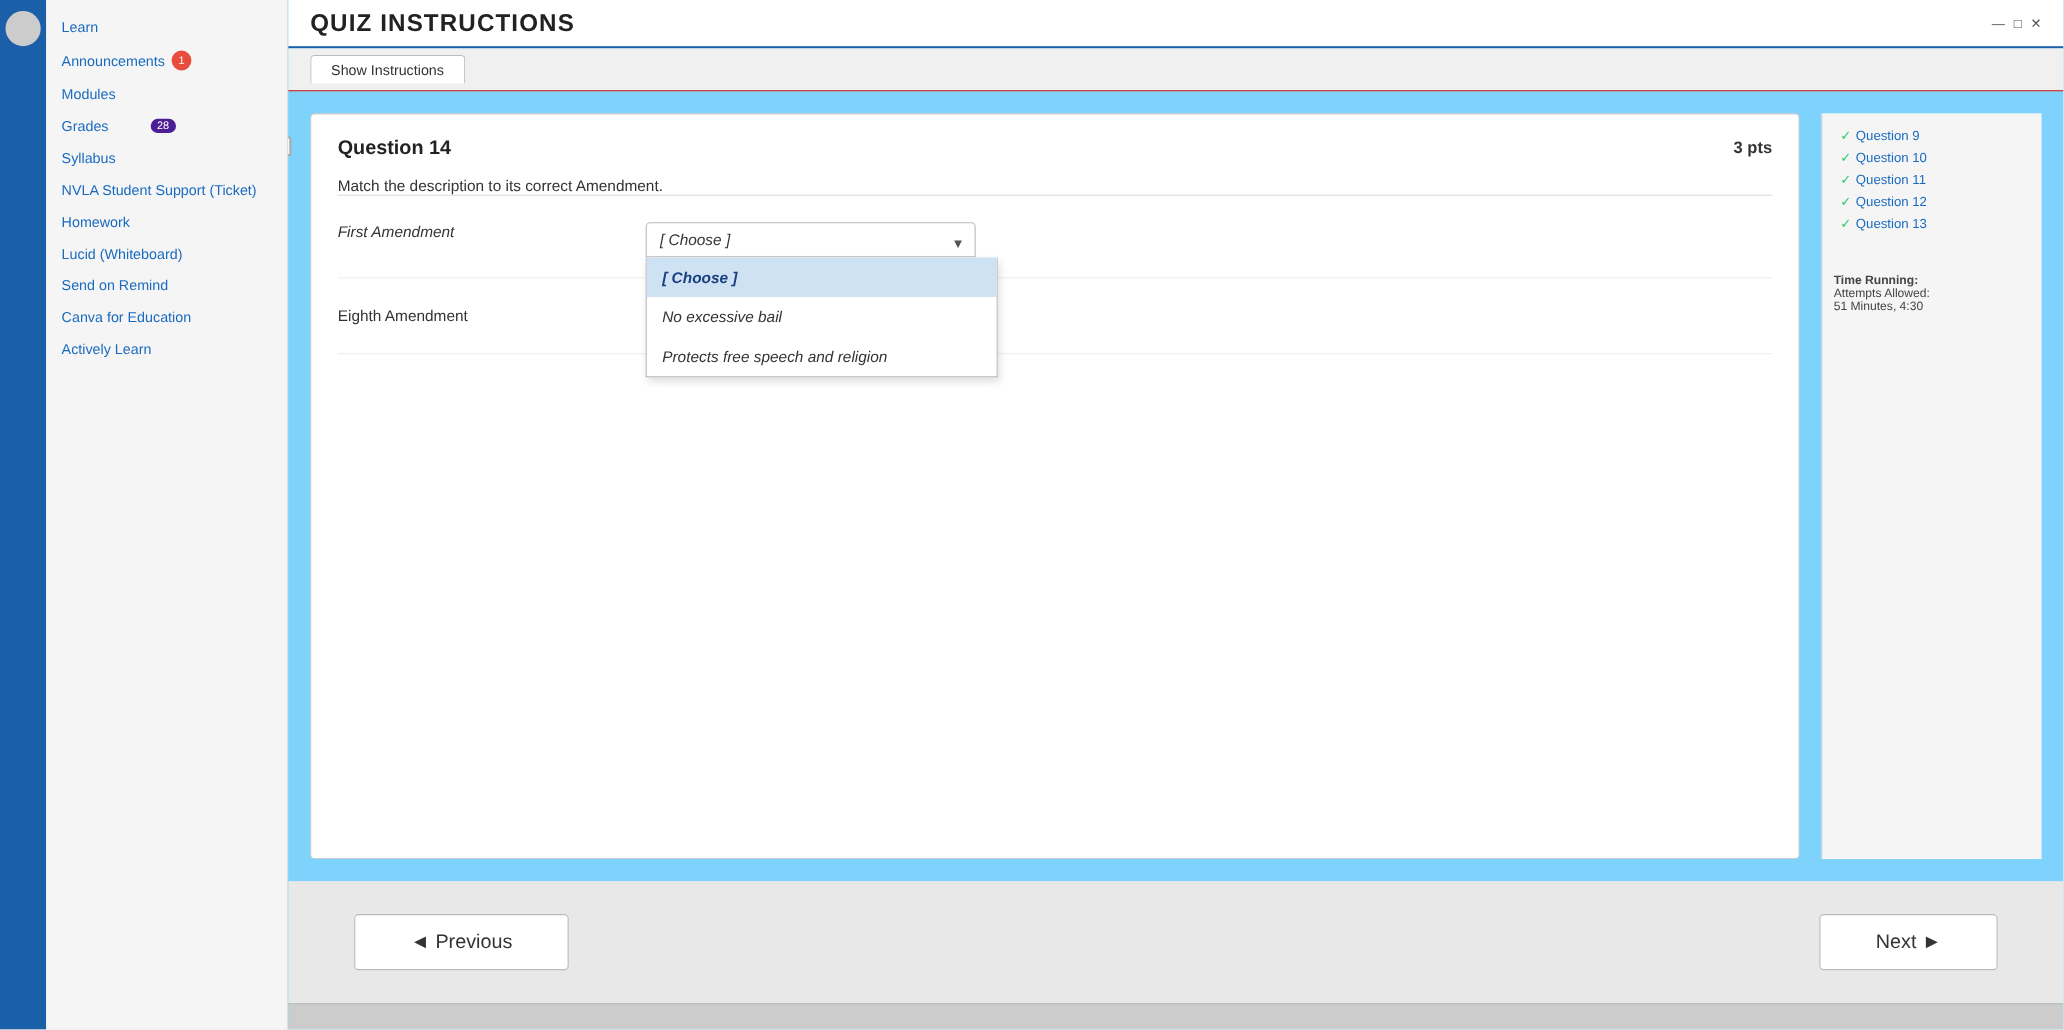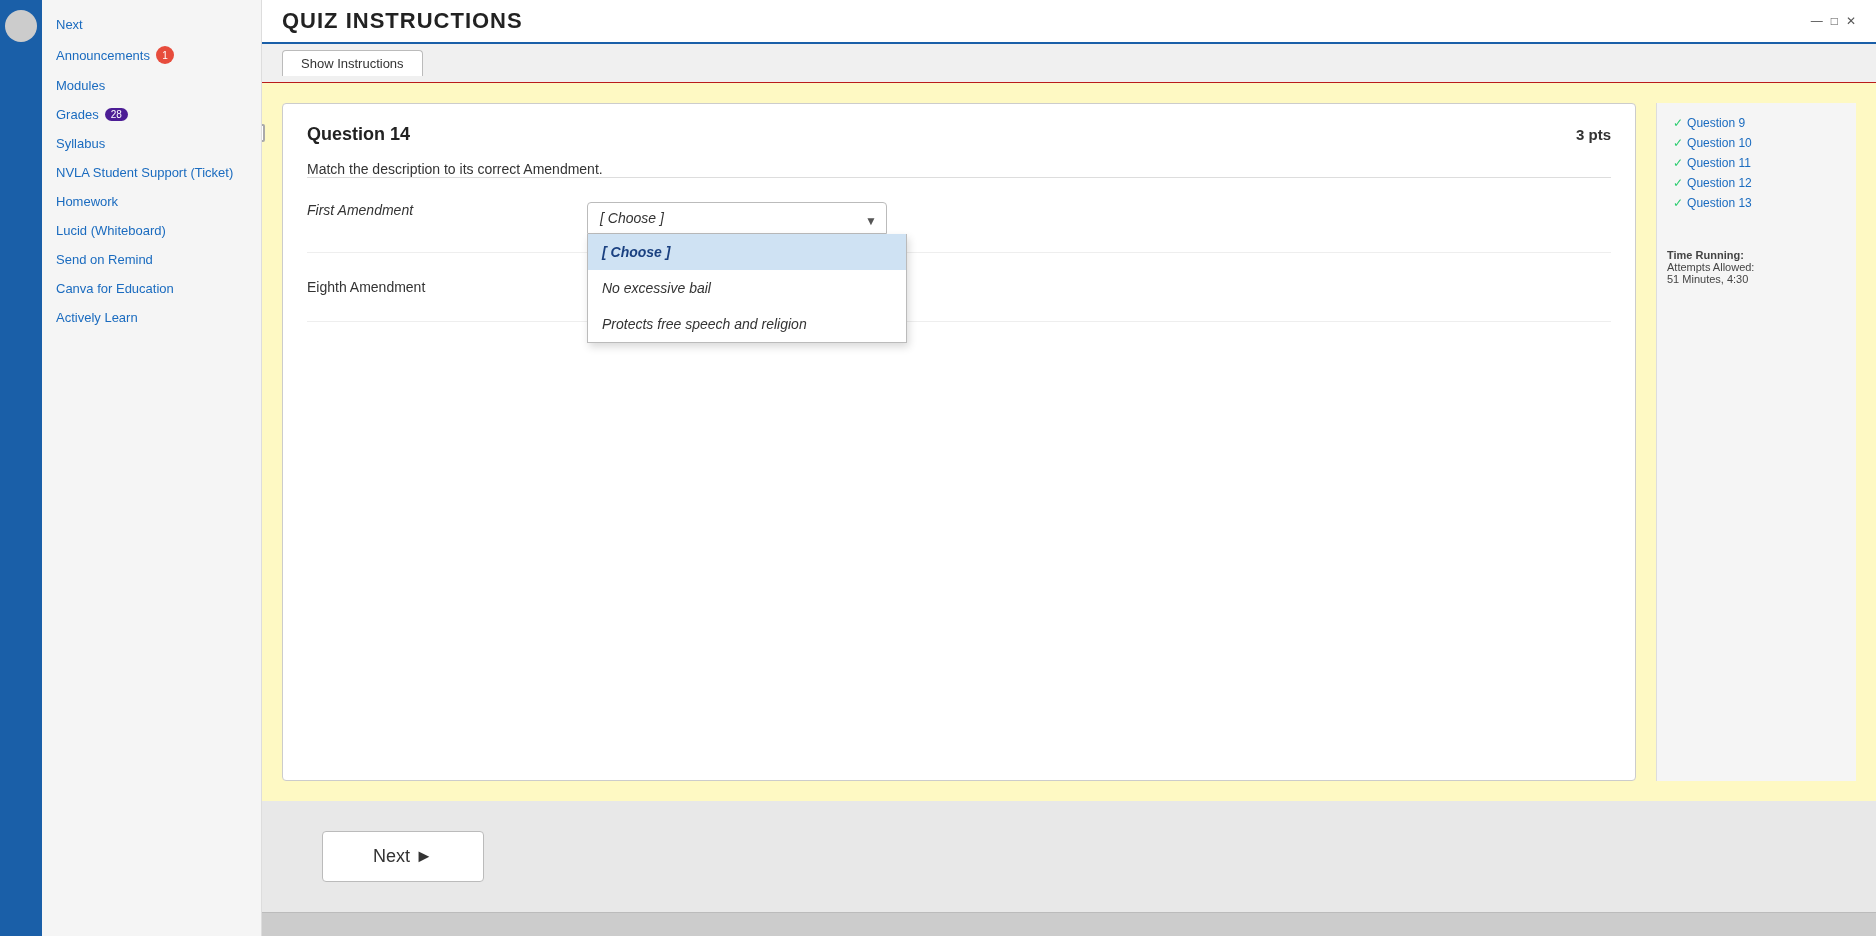--- a/index.html
+++ b/index.html
@@ -59,28 +59,29 @@
       display: flex;
       align-items: center;
       justify-content: center;
     }
     .nav-item .badge-blue {
       background: #4c1d95;
       color: #fff;
       border-radius: 10px;
       padding: 1px 6px;
       font-size: 10px;
+      margin-left: 32px;
     }
 
     
     .main-content {
       flex: 1;
       display: flex;
       flex-direction: column;
-      background: #fef9c3;
+      background: #7dd3fc;
       overflow-y: auto;
     }
 
     
     .top-header {
       background: #fff;
       border-bottom: 2px solid #1a5fa8;
       padding: 8px 20px;
       display: flex;
       align-items: center;
@@ -314,21 +315,21 @@
   </style>
 </head>
 <body>
 
 <div class="left-sidebar">
   <div class="left-sidebar-avatar"></div>
 </div>
 
 <div class="nav-sidebar">
   <div class="nav-item">
-    <span>Next</span>
+    <span>Learn</span>
   </div>
   <div class="nav-item">
     <span>Announcements</span>
     <span class="badge">1</span>
   </div>
   <div class="nav-item">
     <span>Modules</span>
   </div>
   <div class="nav-item">
     <span>Grades</span>
@@ -443,18 +444,19 @@
       <div class="right-panel-time">
         <div class="right-panel-time-label">Time Running:</div>
         <div>Attempts Allowed:</div>
         <div>51 Minutes, 4:30</div>
       </div>
     </div>
 
   </div>
 
   <div class="nav-buttons">
+    <button class="nav-btn">◄ Previous</button>
     <button class="nav-btn">Next ►</button>
   </div>
 
   <div class="bottom-bar"></div>
 
 </div>
 
 </body></html>

